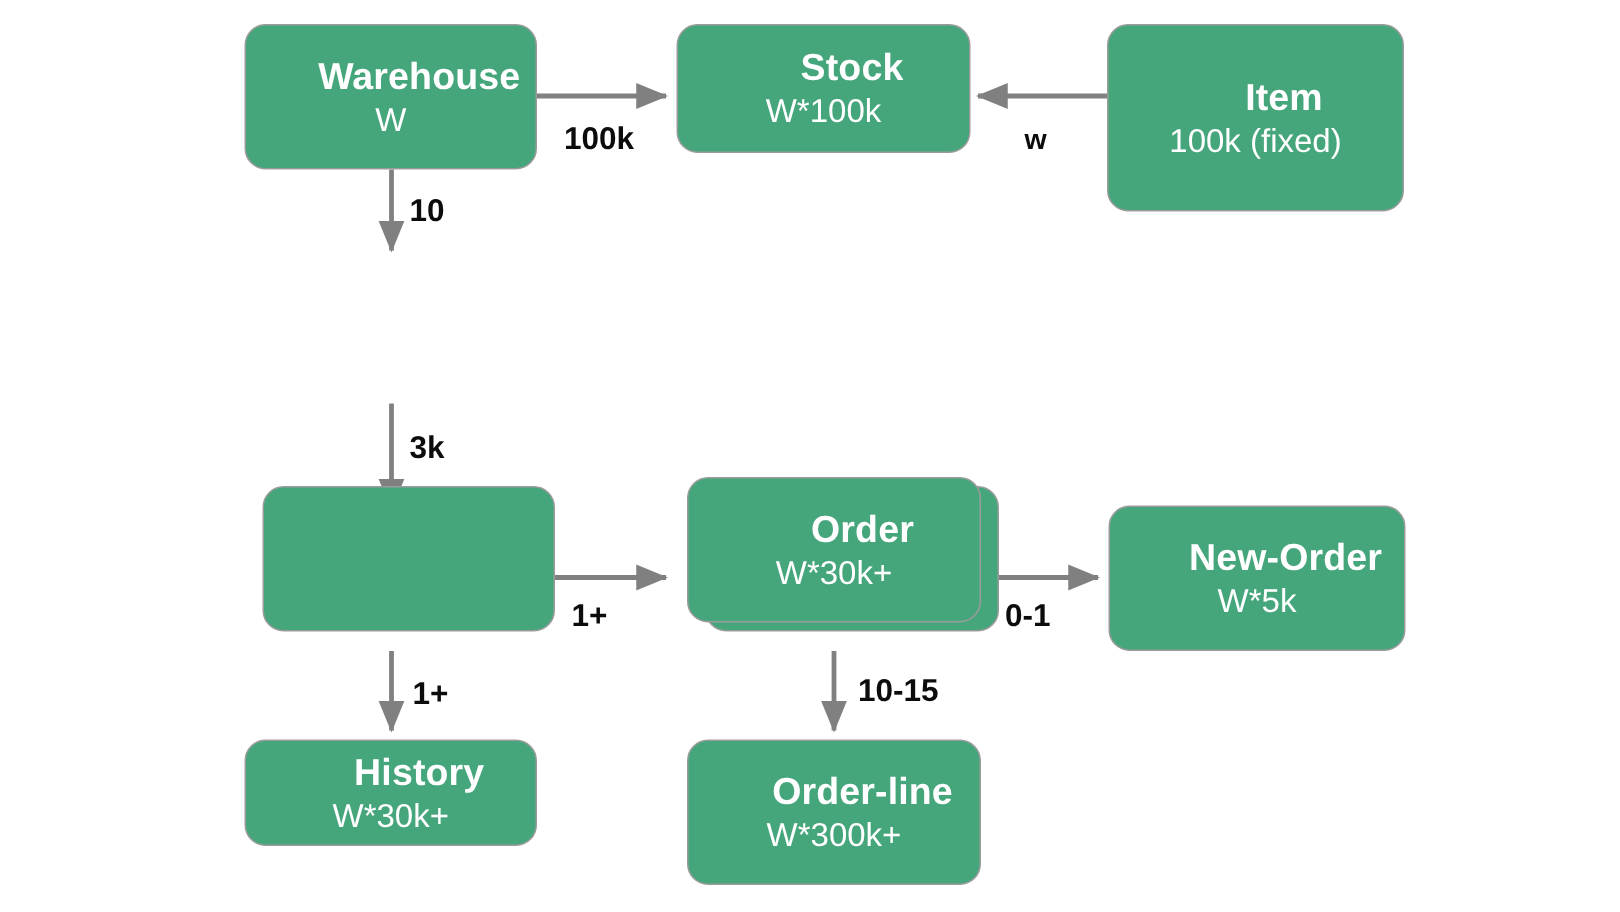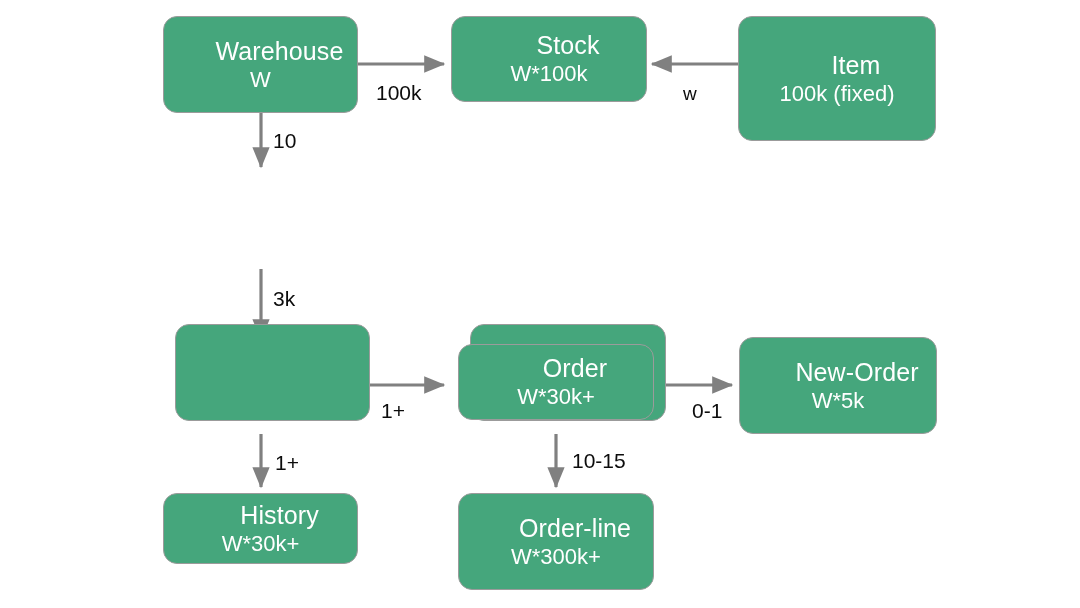--- a/index.html
+++ b/index.html
@@ -33,21 +33,21 @@
     border-radius: 14px;
     display: flex;
     flex-direction: column;
     align-items: center;
     justify-content: center;
     color: #ffffff;
     z-index: 3;
   }
   .node .title {
     font-size: 25px;
-    font-weight: normal;
+    font-weight: bold;
     line-height: 1.12;
     letter-spacing: 0.1px;
     white-space: nowrap;
     margin-left: 38px;
   }
   .node .sub {
     font-size: 22px;
     font-weight: normal;
     line-height: 1.15;
     margin-top: 2px;
@@ -58,21 +58,21 @@
     position: absolute;
     box-sizing: border-box;
     background: #45A67C;
     border: 1.6px solid #9b9b9b;
     border-radius: 14px;
     z-index: 2;
   }
   .edge-label {
     position: absolute;
     font-size: 21px;
-    font-weight: normal;
+    font-weight: bold;
     color: #0c0c0c;
     white-space: nowrap;
     z-index: 4;
     line-height: 1;
   }
 </style>
 </head>
 <body>
 
 <div id="canvas">
@@ -113,21 +113,21 @@
 
   <div class="node" style="left:738px; top:16px; width:198px; height:125px;">
     <div class="title">Item</div>
     <div class="sub">100k (fixed)</div>
   </div>
 
 
   <div class="stack-back" style="left:175px; top:324px; width:195px; height:97px;"></div>
 
   <div class="stack-back" style="left:470px; top:324px; width:196px; height:97px;"></div>
-  <div class="node" style="left:458px; top:344px; width:196px; height:76px;">
+  <div class="node" style="left:458px; top:318px; width:196px; height:97px;">
     <div class="title">Order</div>
     <div class="sub">W*30k+</div>
   </div>
 
   <div class="node" style="left:739px; top:337px; width:198px; height:97px;">
     <div class="title">New-Order</div>
     <div class="sub">W*5k</div>
   </div>
 
   <div class="node" style="left:163px; top:493px; width:195px; height:71px;">
@@ -145,17 +145,17 @@
   <div class="edge-label" style="left:683px; top:84px; font-size:19px;">w</div>
 
   <div class="edge-label" style="left:273px; top:130px;">10</div>
 
   <div class="edge-label" style="left:273px; top:288px;">3k</div>
 
   <div class="edge-label" style="left:381px; top:400px;">1+</div>
 
   <div class="edge-label" style="left:275px; top:452px;">1+</div>
 
-  <div class="edge-label" style="left:692px; top:400px;">0-1</div>
+  <div class="edge-label" style="left:670px; top:400px;">0-1</div>
 
   <div class="edge-label" style="left:572px; top:450px;">10-15</div>
 
 </div>
 
 </body></html>

